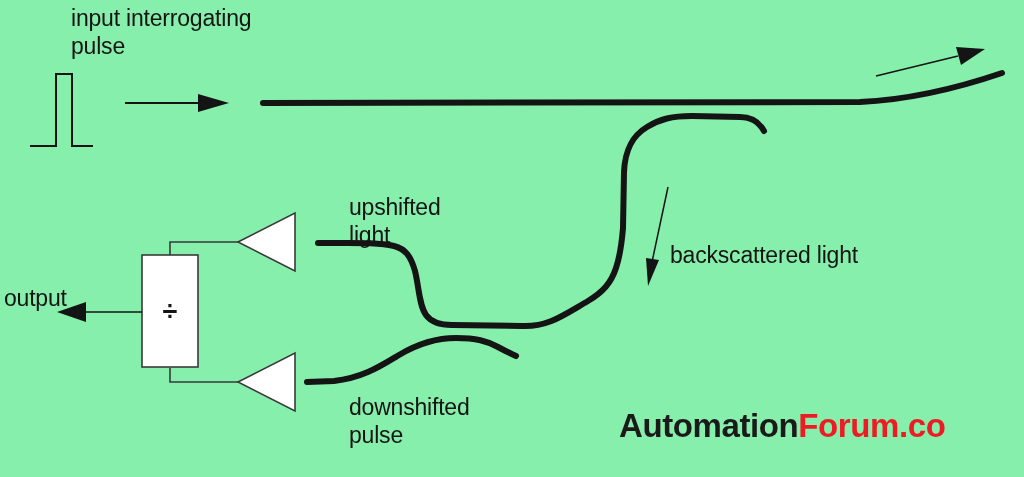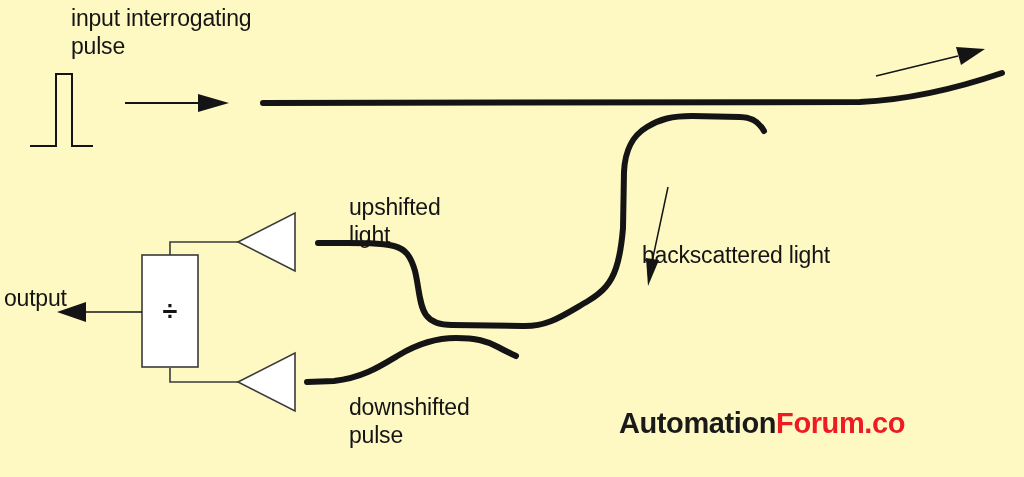--- a/index.html
+++ b/index.html
@@ -4,21 +4,21 @@
 <style>
   html, body {
     margin: 0;
     padding: 0;
     background: #ffffff;
   }
   .stage {
     position: relative;
     width: 1024px;
     height: 477px;
-    background: #fef9c3;
+    background: #86efac;
     overflow: hidden;
     font-family: "Liberation Sans", sans-serif;
   }
   .stage svg {
     position: absolute;
     left: 0;
     top: 0;
   }
   .lbl {
     position: absolute;
@@ -38,21 +38,21 @@
     align-items: center;
     justify-content: center;
     font-size: 27px;
     font-weight: 700;
     color: #141414;
   }
   .logo {
     position: absolute;
     left: 619px;
     top: 407px;
-    font-size: 29px;
+    font-size: 33px;
     font-weight: 700;
     letter-spacing: -0.4px;
     white-space: nowrap;
   }
   .logo .black-part { color: #1a1a1a; }
   .logo .red-part   { color: #ed1c24; }
 </style>
 </head>
 <body>
 
@@ -105,21 +105,21 @@
     <polygon points="57,312 86,302 86,322" fill="#141414"></polygon>
   </svg>
 
   <div class="lbl" style="left:71px; top:4px;">input interrogating
 pulse</div>
 
 
   <div class="lbl" style="left:349px; top:185px;margin-top:8px;">upshifted
 light</div>
 
-  <div class="lbl" style="left:642px; top:241px;">backscattered light</div>
+  <div class="lbl" style="left:670px; top:241px;">backscattered light</div>
 
   <div class="lbl" style="left:349px; top:393px;">downshifted
 pulse</div>
 
   <div class="lbl" style="left:4px; top:284px;">output</div>
 
   <div class="divider-box-label">÷</div>
 
   <div class="logo">
     <span class="black-part">Automation</span><span class="red-part">Forum.co</span>

